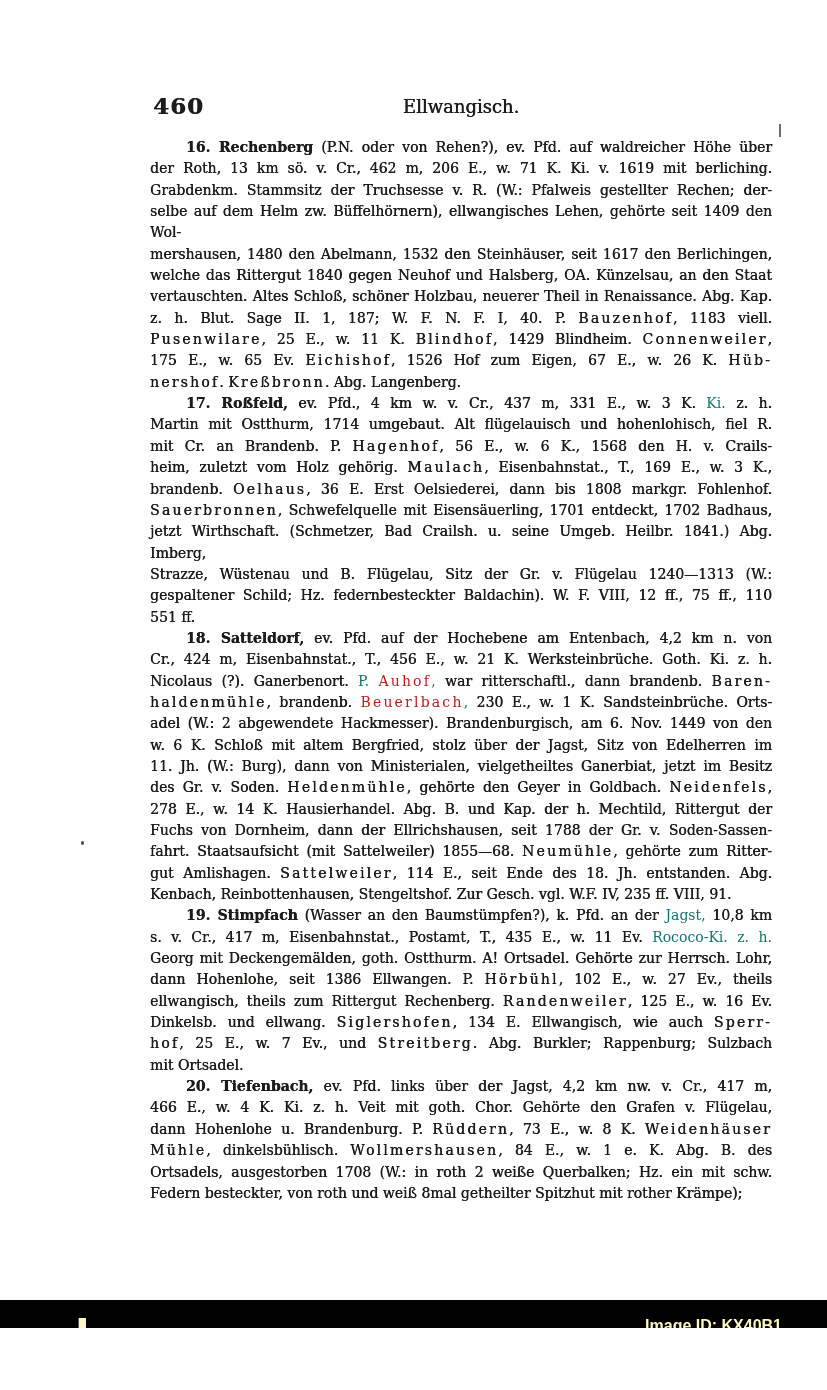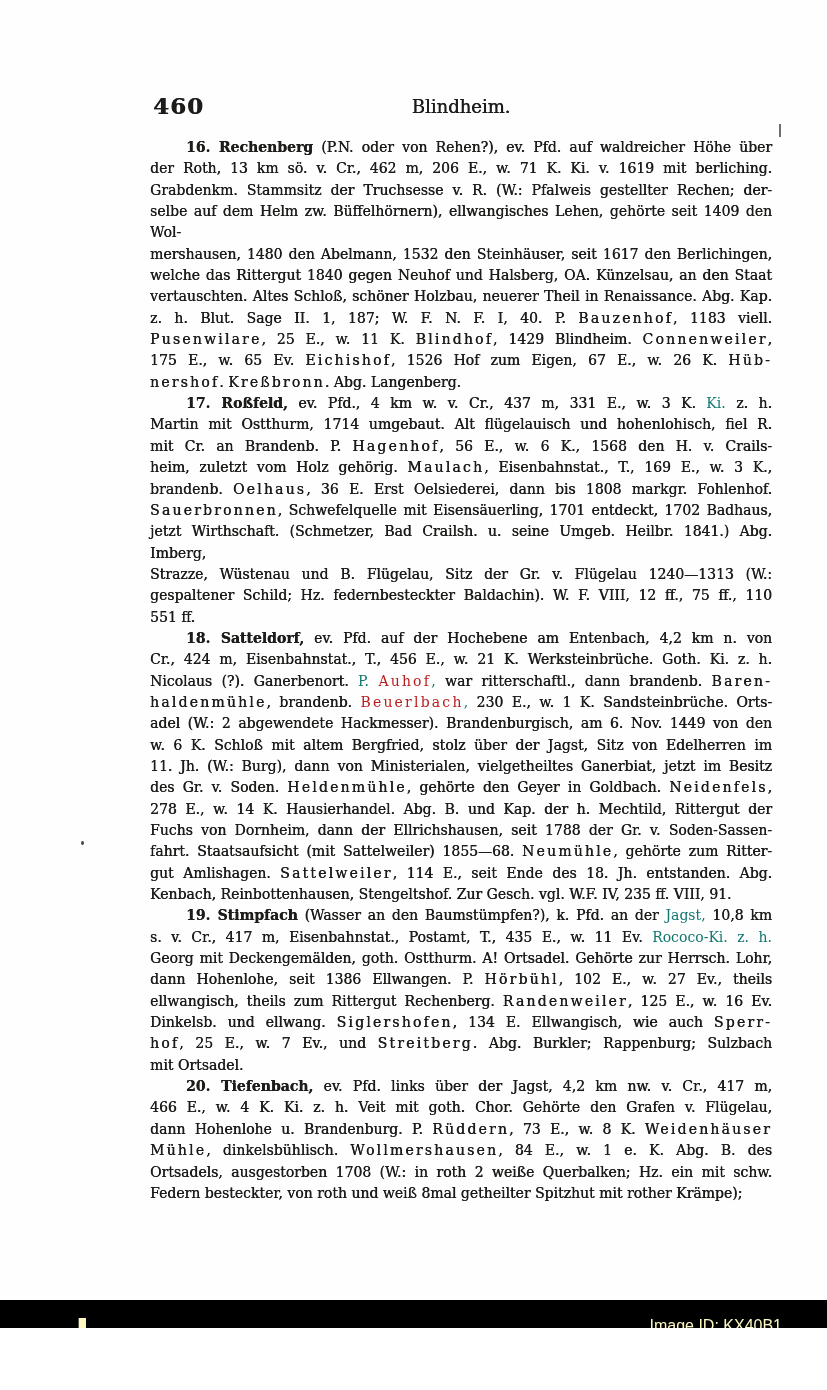--- a/index.html
+++ b/index.html
@@ -20,30 +20,30 @@
   .f{color:#0f766e;text-shadow:none;}
   .sf{letter-spacing:2.2px;color:#b91c1c;text-shadow:none;}
   .speck-dot{position:absolute;left:81px;top:841px;width:3px;height:4px;
              background:#474747;border-radius:50%;}
   .speck-edge{position:absolute;left:779px;top:124px;width:2px;height:13px;background:#6e6e6e;}
   .footer{position:absolute;left:0;top:1300px;width:827px;height:90px;background:#000;
           font-family:"Liberation Sans",sans-serif;color:#fef9c3;}
   .logo{position:absolute;left:48px;top:8px;font-size:53px;font-weight:bold;
         letter-spacing:-2.5px;}
   .meta{position:absolute;right:45px;top:17px;text-align:right;}
-  .meta .id{font-size:16px;}
+  .meta .id{font-size:16px;font-weight:bold;}
   .meta .url{font-size:19px;font-weight:bold;margin-top:2px;}
 </style>
 </head>
 <body>
 
 <div class="canvas">
 
   <div class="pgnum">460</div>
-  <div class="runhead">Blindheim.</div>
+  <div class="runhead">Ellwangisch.</div>
 
   <div class="text-block">
       <div class="para">
         <div class="line first"><span class="b">16. Rechenberg</span><span> (P.N. oder von Rehen?), ev. Pfd. auf waldreicher Höhe über</span></div>
         <div class="line"><span>der Roth, 13 km sö. v. Cr., 462 m, 206 E., w. 71 K. Ki. v. 1619 mit berliching.</span></div>
         <div class="line"><span>Grabdenkm. Stammsitz der Truchsesse v. R. (W.: Pfalweis gestellter Rechen; der-</span></div>
         <div class="line"><span>selbe auf dem Helm zw. Büffelhörnern), ellwangisches Lehen, gehörte seit 1409 den Wol-</span></div>
         <div class="line"><span>mershausen, 1480 den Abelmann, 1532 den Steinhäuser, seit 1617 den Berlichingen,</span></div>
         <div class="line"><span>welche das Rittergut 1840 gegen Neuhof und Halsberg, OA. Künzelsau, an den Staat</span></div>
         <div class="line"><span>vertauschten. Altes Schloß, schöner Holzbau, neuerer Theil in Renaissance. Abg. Kap.</span></div>

